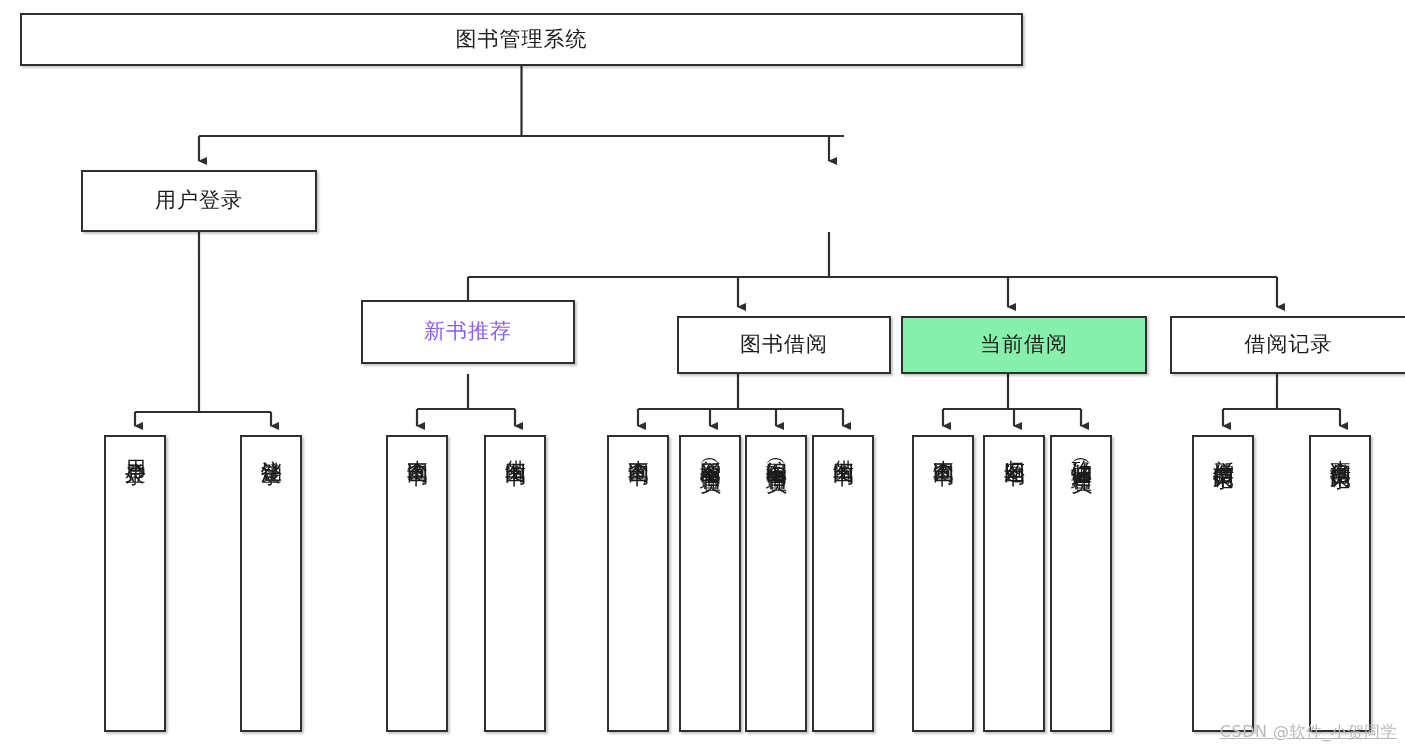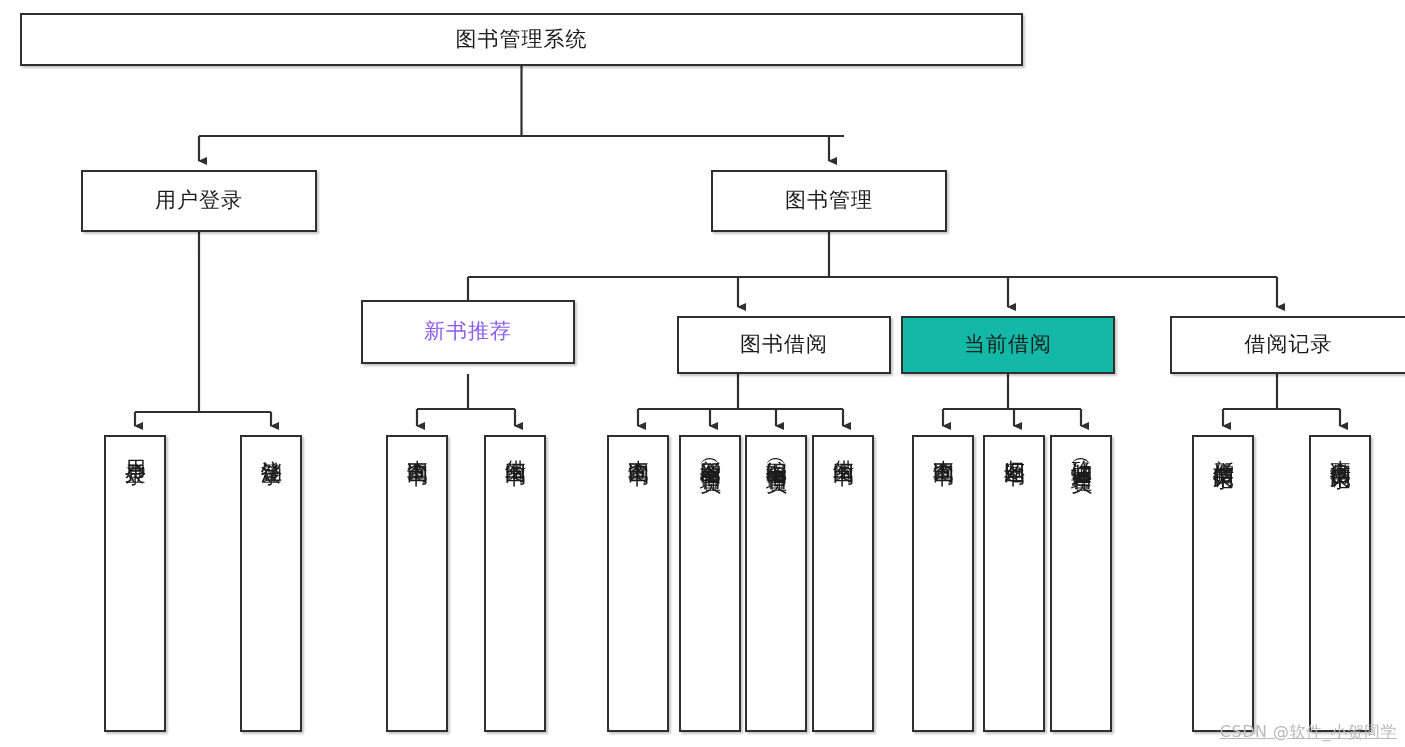--- a/index.html
+++ b/index.html
@@ -120,31 +120,28 @@
     </g>
   </svg>
 
   <div class="node horiz" id="n-root" style="left: 20px; top: 13px; width: 1003px; height: 53px; border-color: rgb(47, 47, 47); background: rgb(255, 255, 255); color: rgb(27, 27, 27);">
     <span>图书管理系统</span>
   </div>
 
   <div class="node horiz" id="n-l2-0" style="left: 81px; top: 170px; width: 236px; height: 62px; border-color: rgb(47, 47, 47); background: rgb(255, 255, 255); color: rgb(27, 27, 27);">
     <span>用户登录</span>
   </div>
-  <div class="node horiz" id="n-l2-1" style="left: 711px; top: 170px; width: 236px; height: 62px; border-color: rgb(47, 47, 47); background: rgb(255, 255, 255); color: rgb(27, 27, 27);">
-    <span>图书管理</span>
-  </div>
 
   <div class="node horiz" id="n-l3-0" style="left: 361px; top: 300px; width: 214px; height: 64px; border-color: rgb(47, 47, 47); background: rgb(255, 255, 255); color: #8b5cf6;">
     <span>新书推荐</span>
   </div>
   <div class="node horiz" id="n-l3-1" style="left: 631px; top: 316px; width: 214px; height: 58px; border-color: rgb(47, 47, 47); background: rgb(255, 255, 255); color: rgb(27, 27, 27); margin-left: 46px;">
     <span>图书借阅</span>
   </div>
-  <div class="node horiz" id="n-l3-2" style="left: 901px; top: 316px; width: 214px; height: 58px; border-color: rgb(47, 47, 47); background: #14b8a6; color: rgb(27, 27, 27);">
+  <div class="node horiz" id="n-l3-2" style="left: 901px; top: 316px; width: 246px; height: 58px; border-color: rgb(47, 47, 47); background: #86efac; color: rgb(27, 27, 27);">
     <span>当前借阅</span>
   </div>
   <div class="node horiz" id="n-l3-3" style="left: 1170px; top: 316px; width: 237px; height: 58px; border-color: rgb(47, 47, 47); background: rgb(255, 255, 255); color: rgb(27, 27, 27);">
     <span>借阅记录</span>
   </div>
 
   <div class="node vert" id="n-leaf-0" style="left: 104px; top: 435px; width: 62px; height: 297px; border-color: rgb(47, 47, 47); background: rgb(255, 255, 255); color: rgb(27, 27, 27);">
     <span class="vlabel">用户登录</span>
   </div>
   <div class="node vert" id="n-leaf-1" style="left: 240px; top: 435px; width: 62px; height: 297px; border-color: rgb(47, 47, 47); background: rgb(255, 255, 255); color: rgb(27, 27, 27);">

